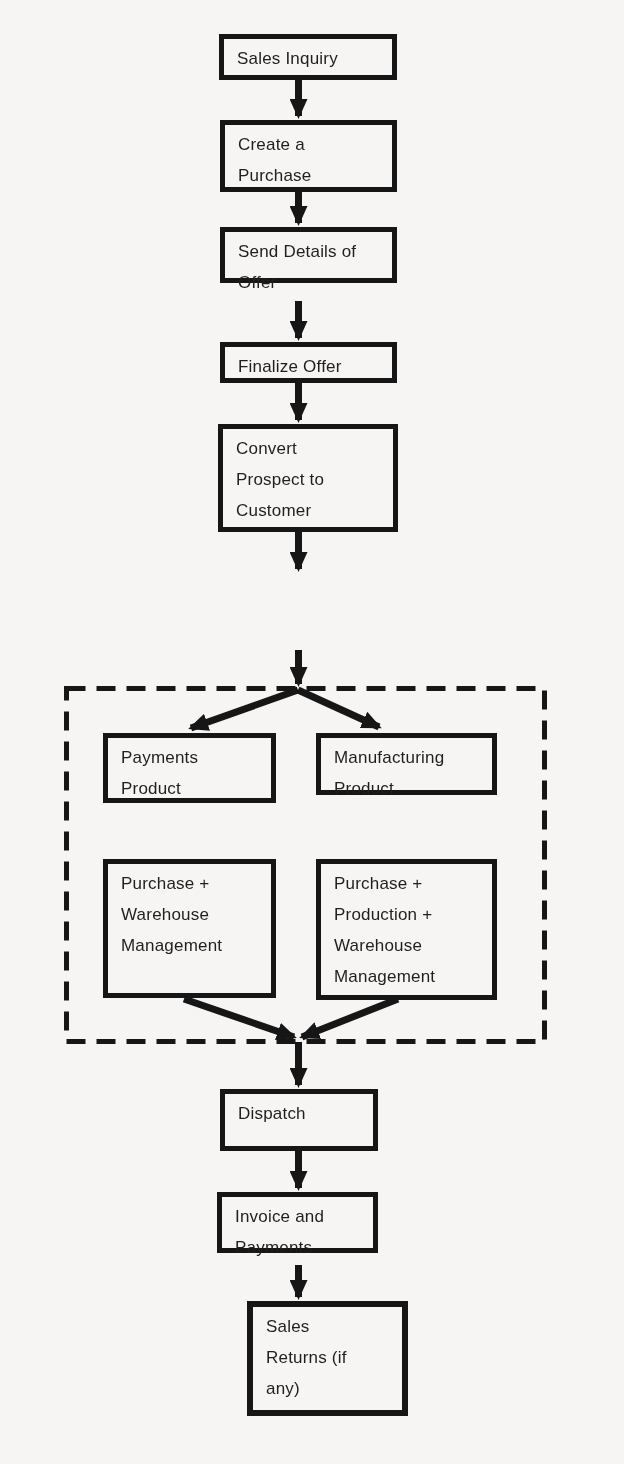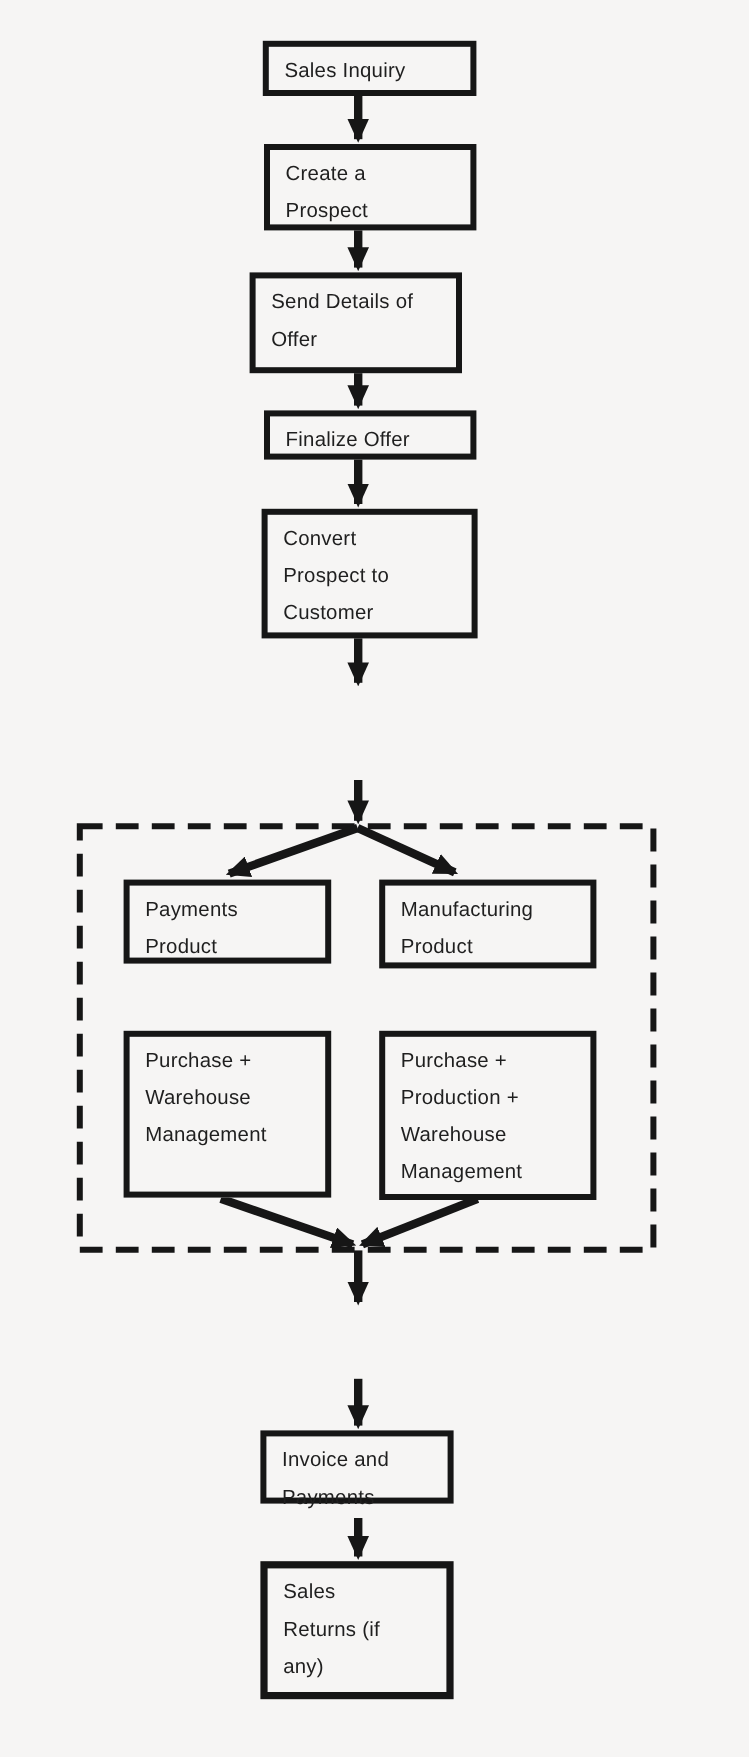--- a/index.html
+++ b/index.html
@@ -33,21 +33,21 @@
     color:var(--text);
     font-size:17px;
     line-height:31px;
     letter-spacing:0.2px;
     padding:4px 5px 0 13px;
   }
   .node .lbl{
     display:block;
     white-space:pre-line;
   }
-  .node.thick{border-width:6px;}
+  .node.thick{border-width:6px;margin-left:30px;}
 </style>
 </head>
 <body>
 
 <div class="canvas">
 
   <svg class="connectors" width="624" height="1464" viewBox="0 0 624 1464" xmlns="http://www.w3.org/2000/svg">
     <defs>
       <marker id="ah" viewBox="0 0 20 18" refX="17" refY="9" markerWidth="20" markerHeight="18" markerUnits="userSpaceOnUse" orient="auto">
         <path d="M0,0 L20,9 L0,18 Z" fill="#161616"></path>
@@ -78,62 +78,65 @@
       <line x1="398" y1="999" x2="302" y2="1037" marker-end="url(#ah)"></line>
     </g>
   </svg>
 
   <div class="node" style="left:219px;top:34px;width:178px;height:46px">
     <span class="lbl">Sales Inquiry</span>
   </div>
 
   <div class="node" style="left:220px;top:120px;width:177px;height:72px">
     <span class="lbl">Create a
-Prospect</span>
+Purchase</span>
   </div>
 
-  <div class="node" style="left:208px;top:227px;width:177px;height:84px">
+  <div class="node" style="left:220px;top:227px;width:177px;height:56px">
     <span class="lbl">Send Details of
 Offer</span>
   </div>
 
   <div class="node" style="left:220px;top:342px;width:177px;height:41px">
     <span class="lbl">Finalize Offer</span>
   </div>
 
   <div class="node" style="left:218px;top:424px;width:180px;height:108px">
     <span class="lbl">Convert
 Prospect to
 Customer</span>
   </div>
 
 
   <div class="node" style="left:103px;top:733px;width:173px;height:70px">
     <span class="lbl">Payments
 Product</span>
   </div>
 
-  <div class="node" style="left:316px;top:733px;width:181px;height:74px">
+  <div class="node" style="left:316px;top:733px;width:181px;height:62px">
     <span class="lbl">Manufacturing
 Product</span>
   </div>
 
   <div class="node" style="left:103px;top:859px;width:173px;height:139px">
     <span class="lbl">Purchase +
 Warehouse
 Management</span>
   </div>
 
   <div class="node" style="left:316px;top:859px;width:181px;height:141px">
     <span class="lbl">Purchase +
 Production +
 Warehouse
 Management</span>
   </div>
 
+  <div class="node" style="left:220px;top:1089px;width:158px;height:62px">
+    <span class="lbl">Dispatch</span>
+  </div>
 
   <div class="node" style="left:217px;top:1192px;width:161px;height:61px">
     <span class="lbl">Invoice and
 Payments</span>
   </div>
 
   <div class="node thick" style="left:217px;top:1301px;width:161px;height:115px">
     <span class="lbl">Sales
 Returns (if
 any)</span>

